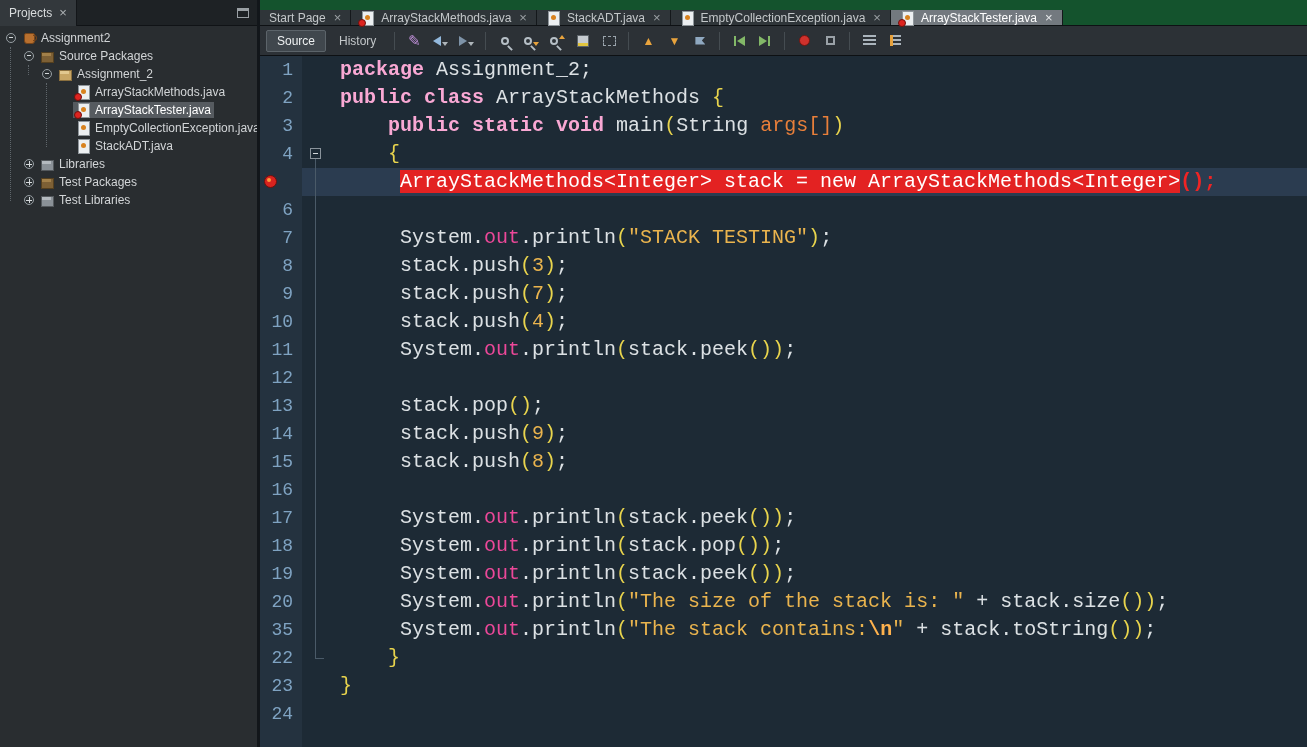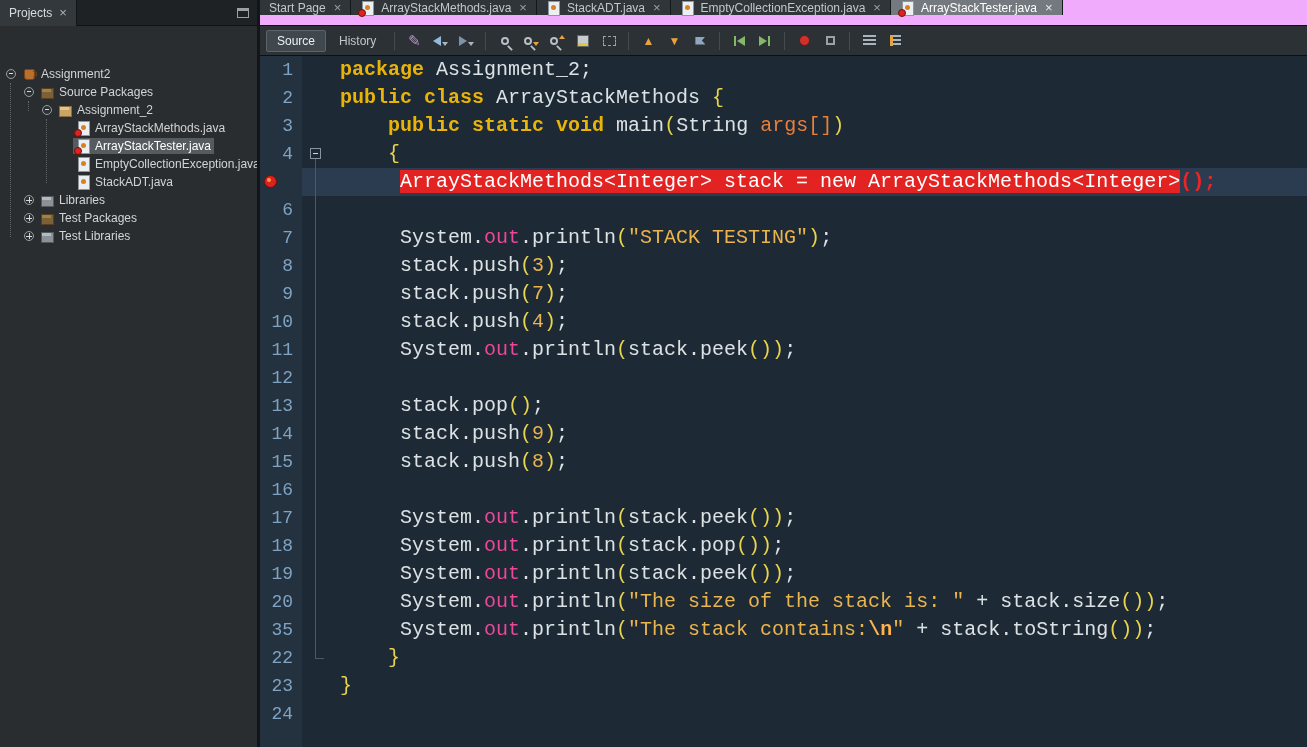--- a/index.html
+++ b/index.html
@@ -12,21 +12,21 @@
   .app { display:flex; width:1307px; height:747px; }
 
   
   .left { width:260px; flex:none; border-right:3px solid #12161a; background:#292d30; display:flex; flex-direction:column; }
   .phead { height:26px; flex:none; background:#1e2225; display:flex; align-items:center; border-bottom:1px solid #101316; }
   .ptab { height:26px; display:flex; align-items:center; gap:7px; padding:0 9px; background:#33383c; border-right:1px solid #131619; color:#d9dcdd; font-size:12px; }
   .tclose { color:#aeb3b6; font-size:13px; }
   .ph-sp { flex:1; }
   .min-ico { width:12px; height:10px; border:1px solid #9aa0a4; border-top-width:3px; margin-right:8px; flex:none; }
 
-  .tree { position:relative; flex:1; padding-top:3px; font-size:12px; color:#d2d5d7; overflow:hidden;margin-top:36px; }
+  .tree { position:relative; flex:1; padding-top:3px; font-size:12px; color:#d2d5d7; overflow:hidden; }
   .guide { position:absolute; width:0; border-left:1px dotted #5f666b; }
   .tree-row { height:18px; display:flex; align-items:center; white-space:nowrap; }
   .tind { flex:none; height:100%; }
   .handle { width:14px; height:14px; flex:none; position:relative; margin-right:1px; }
   .handle.exp::before, .handle.col::before { content:""; position:absolute; left:2px; top:2px; width:8px; height:8px; border:1px solid #979ea3; border-radius:50%; background:#2c3134; }
   .handle.exp::after { content:""; position:absolute; left:5px; top:6px; width:4px; height:1px; background:#d6dadc; }
   .handle.col::after { content:""; position:absolute; left:3px; top:3px; width:8px; height:8px;
       background:linear-gradient(#d6dadc,#d6dadc) center/6px 1px no-repeat,
                  linear-gradient(#d6dadc,#d6dadc) center/1px 6px no-repeat; }
   .tsel { display:flex; align-items:center; gap:4px; padding:1px 3px; }
@@ -41,21 +41,21 @@
   .ticon.package::before { content:""; position:absolute; left:1px; top:3px; width:11px; height:9px; background:#c8a665; border:1px solid #8a6f3e; }
   .ticon.package::after { content:""; position:absolute; left:2px; top:4px; width:9px; height:3px; background:#e2c88f; }
   .ticon.library::before { content:""; position:absolute; left:1px; top:3px; width:11px; height:9px; background:#8a9197; border:1px solid #54595d; }
   .ticon.library::after { content:""; position:absolute; left:2px; top:4px; width:9px; height:3px; background:#b4babf; }
   .ticon.java::before { content:""; position:absolute; left:2px; top:0; width:10px; height:13px; background:#eceff1; border:1px solid #8f969b; }
   .ticon.java::after { content:""; position:absolute; left:5px; top:4px; width:5px; height:5px; background:#d8821f; border-radius:50%; }
   .badge { position:absolute; left:-2px; bottom:-2px; width:8px; height:8px; background:#dd2420; border:1px solid #6d100d; border-radius:50%; }
 
   
   .main { flex:1; min-width:0; display:flex; flex-direction:column; }
-  .tabbar { height:26px; flex:none; background:#f0abfc; display:flex; align-items:flex-start; border-bottom:1px solid #0e1114; }
+  .tabbar { height:26px; flex:none; background:#14532d; display:flex; align-items:flex-end; border-bottom:1px solid #0e1114; }
   .tab { display:flex; align-items:center; gap:6px; padding:0 9px; background:#2f3539; border-right:1px solid #14181b; color:#c3c7c9; font-size:12px; }
   .tab.active { background:#73797f; color:#ffffff; }
   .tab.active .tab-close { color:#e8eaec; }
   .tab-close { color:#9ba0a4; font-size:13px; margin-left:2px; }
 
   
   .toolbar { height:30px; flex:none; background:#2c3136; border-bottom:1px solid #0d1013; display:flex; align-items:center; padding:0 6px; gap:2px; }
   .tb-toggle { font-family:inherit; background:transparent; border:1px solid transparent; color:#c3c7c9; font-size:12px; padding:3px 10px; }
   .tb-toggle.active { background:#40474d; border-color:#5c646a; color:#eef1f2; border-radius:2px; }
   .tb-icons { display:flex; align-items:center; gap:2px; }
@@ -93,21 +93,21 @@
 
   .vl  { position:absolute; left:13px; top:0; bottom:0; width:1px; background:#4a5a68; }
   .vlb { position:absolute; left:13px; top:19px; bottom:0; width:1px; background:#4a5a68; }
   .vlt { position:absolute; left:13px; top:0; height:14px; width:1px; background:#4a5a68; }
   .hc  { position:absolute; left:13px; top:14px; width:9px; height:1px; background:#4a5a68; }
   .fbox { position:absolute; left:8px; top:8px; width:11px; height:11px; border:1px solid #8a939b; background:#1d2a35; }
   .fbox::after { content:""; position:absolute; left:2px; top:4px; width:5px; height:1px; background:#d3d8db; }
   .gerr { position:absolute; left:4px; top:7px; width:13px; height:13px; border-radius:50%; background:#d8231f; border:1px solid #6d100d; }
   .gerr::after { content:""; position:absolute; left:2px; top:2px; width:4px; height:4px; background:#ff9a3d; border-radius:50%; }
 
-  .c-k   { color:#eab308; font-weight:bold; }
+  .c-k   { color:#f9a8d4; font-weight:bold; }
   .c-p   { color:#dce1e4; }
   .c-s   { color:#eab44e; }
   .c-y   { color:#e8d44d; }
   .c-num { color:#eab44e; }
   .c-f   { color:#ec4899; }
   .c-prm { color:#e87f3a; }
   .c-e   { background:#e32222; color:#ffffff; }
   .c-r   { color:#ef2424; font-weight:bold; }
   .c-esc { color:#ffb24d; font-weight:bold; }
 </style>

